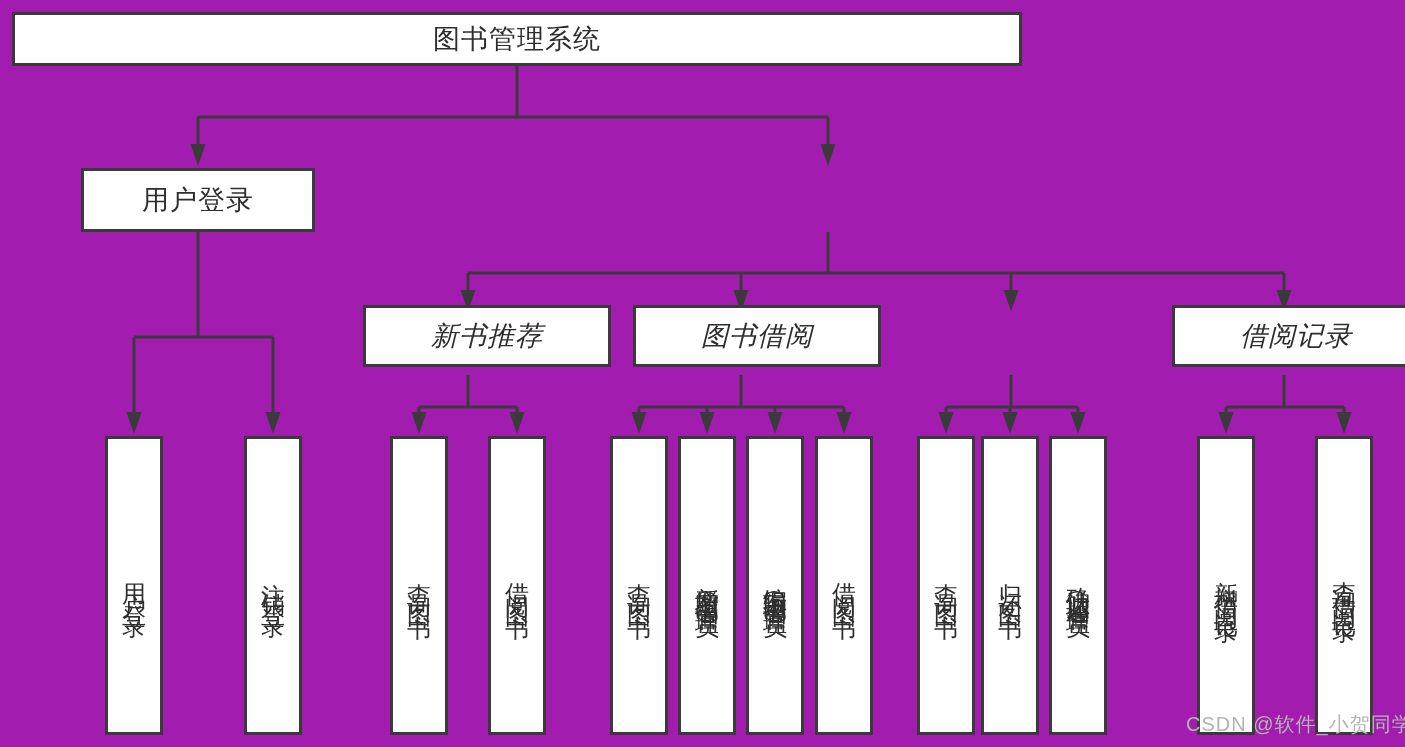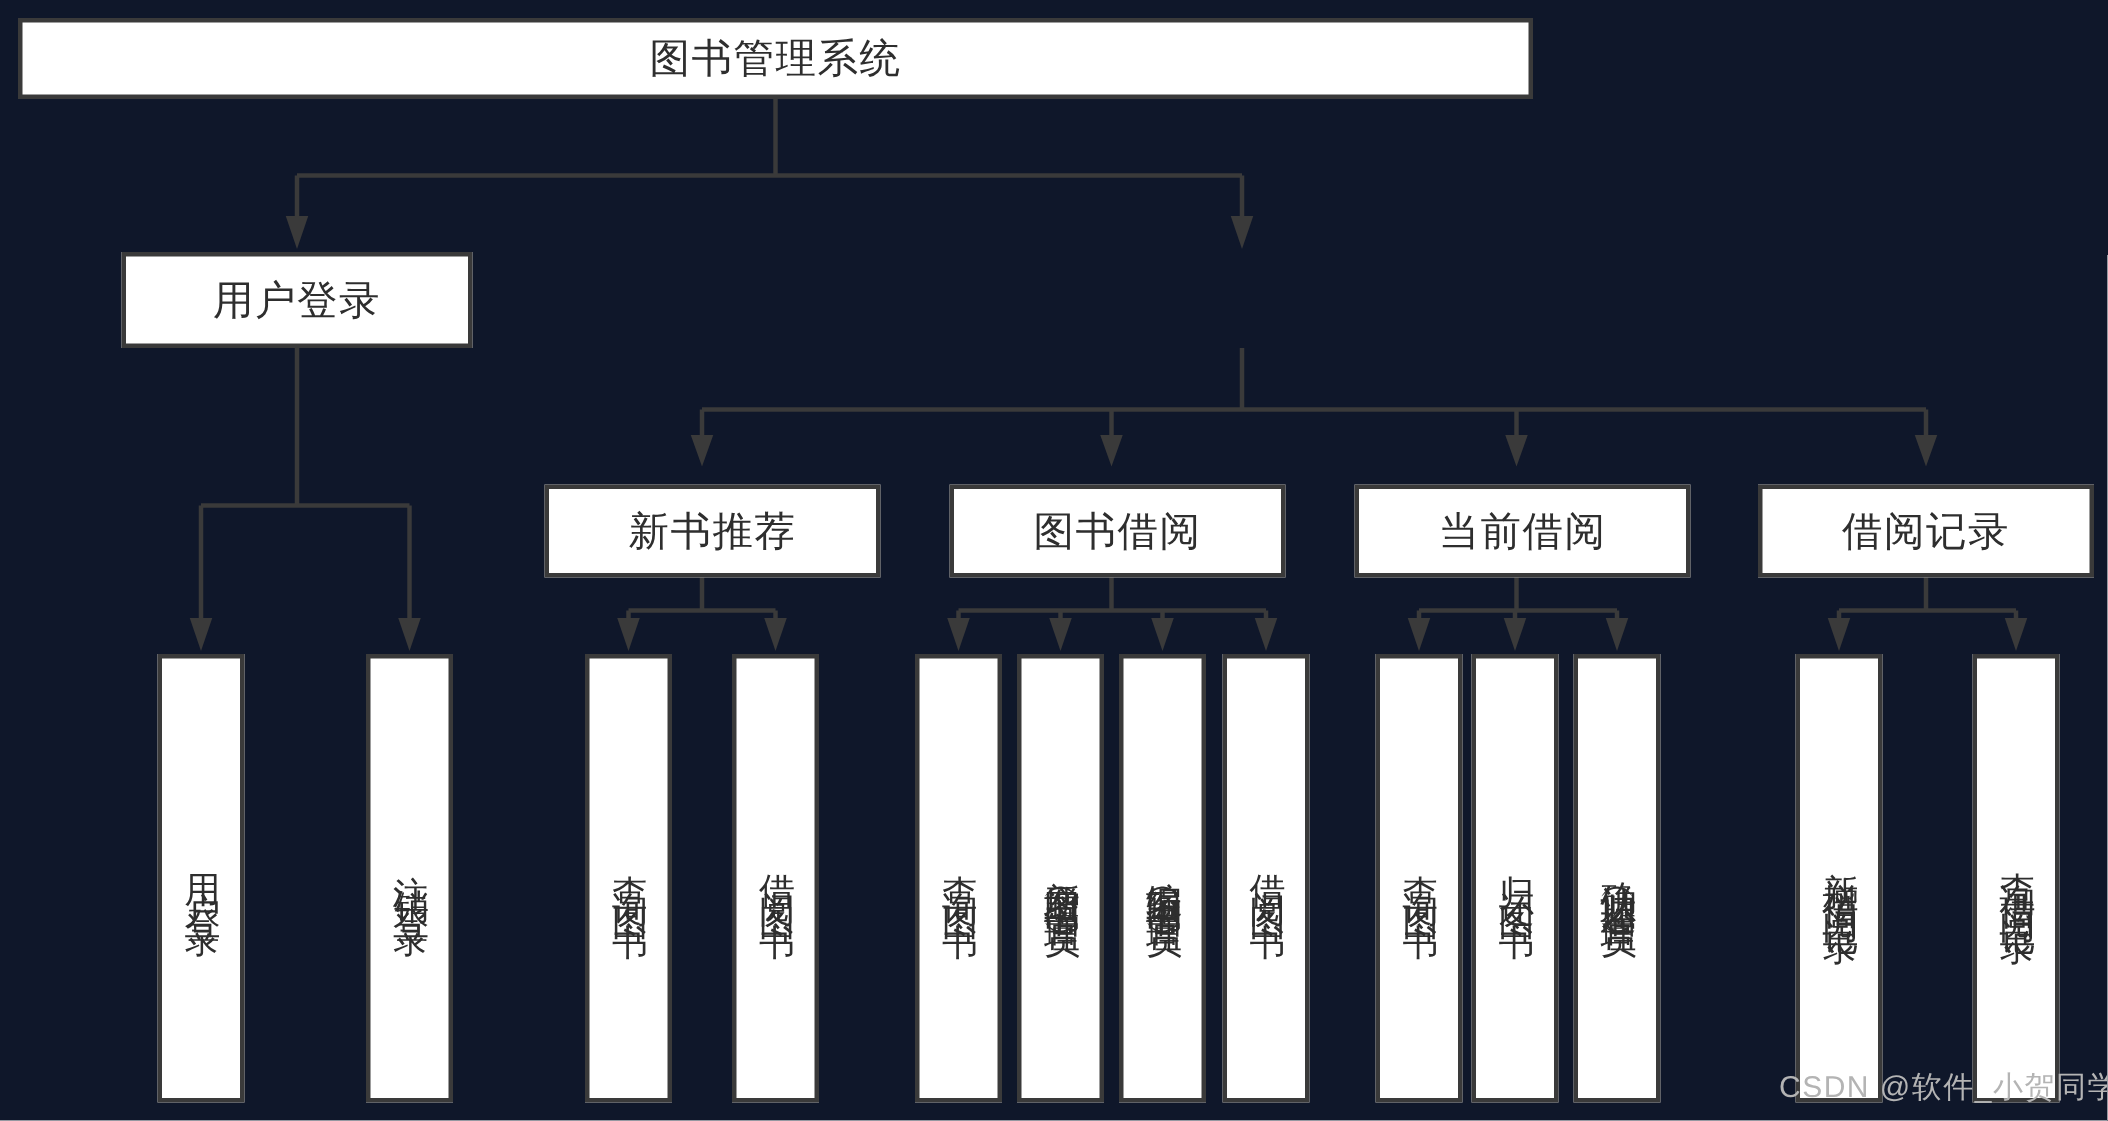--- a/index.html
+++ b/index.html
@@ -5,21 +5,21 @@
   html, body {
     margin: 0;
     padding: 0;
     background: #ffffff;
     font-family: "Liberation Sans", "DejaVu Sans", sans-serif;
   }
   #canvas {
     position: relative;
     width: 1405px;
     height: 747px;
-    background: #0f172a;
+    background: #a21caf;
     overflow: hidden;
   }
   #connectors {
     position: absolute;
     left: 0; top: 0;
     width: 1405px; height: 747px;
     z-index: 1;
   }
   .node {
     position: absolute;
@@ -32,21 +32,21 @@
     justify-content: center;
     z-index: 2;
     white-space: nowrap;
   }
   .hnode {
     font-size: 27px;
     letter-spacing: 1px;
   }
   .root-node   { left: 12px;  top: 12px;  width: 1010px; height: 54px; }
   .lvl2-node   { top: 168px; height: 64px; }
-  .lvl3-node   { top: 323px; height: 62px; width: 224px; }
+  .lvl3-node   { top: 305px; height: 62px; width: 248px; font-style: italic; }
   .vnode {
     top: 436px;
     width: 58px;
     height: 299px;
     writing-mode: vertical-rl;
     text-orientation: mixed;
     font-size: 24px;
   }
   .vs4 { letter-spacing: 11px; }
   .vs6 { letter-spacing: 8px; }
@@ -109,21 +109,20 @@
       <polygon points="1336.5,412 1351.5,412 1344,434"></polygon>
     </g>
   </svg>
 
   <div class="node hnode root-node">图书管理系统</div>
 
   <div class="node hnode lvl2-node" style="left:81px; width:234px;">用户登录</div>
 
   <div class="node hnode lvl3-node" style="left:363px;">新书推荐</div>
   <div class="node hnode lvl3-node" style="left:633px;">图书借阅</div>
-  <div class="node hnode lvl3-node" style="left:903px;">当前借阅</div>
   <div class="node hnode lvl3-node" style="left:1172px;">借阅记录</div>
 
   <div class="node vnode vs4" style="left:105px;">用户登录</div>
   <div class="node vnode vs4" style="left:244px;">注销登录</div>
   <div class="node vnode vs4" style="left:390px;">查询图书</div>
   <div class="node vnode vs4" style="left:488px;">借阅图书</div>
   <div class="node vnode vs4" style="left:610px;">查询图书</div>
   <div class="node vnode vs9" style="left:678px;">新增图书（管理员）</div>
   <div class="node vnode vs9" style="left:746px;">编辑图书（管理员）</div>
   <div class="node vnode vs4" style="left:815px;">借阅图书</div>

